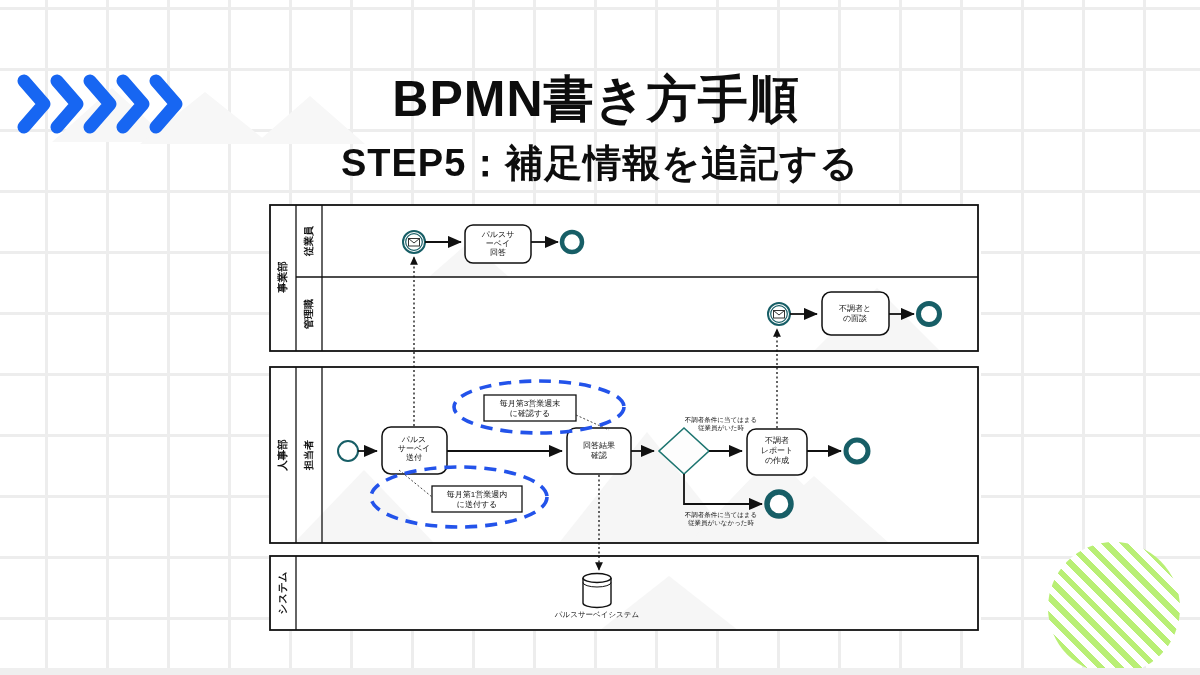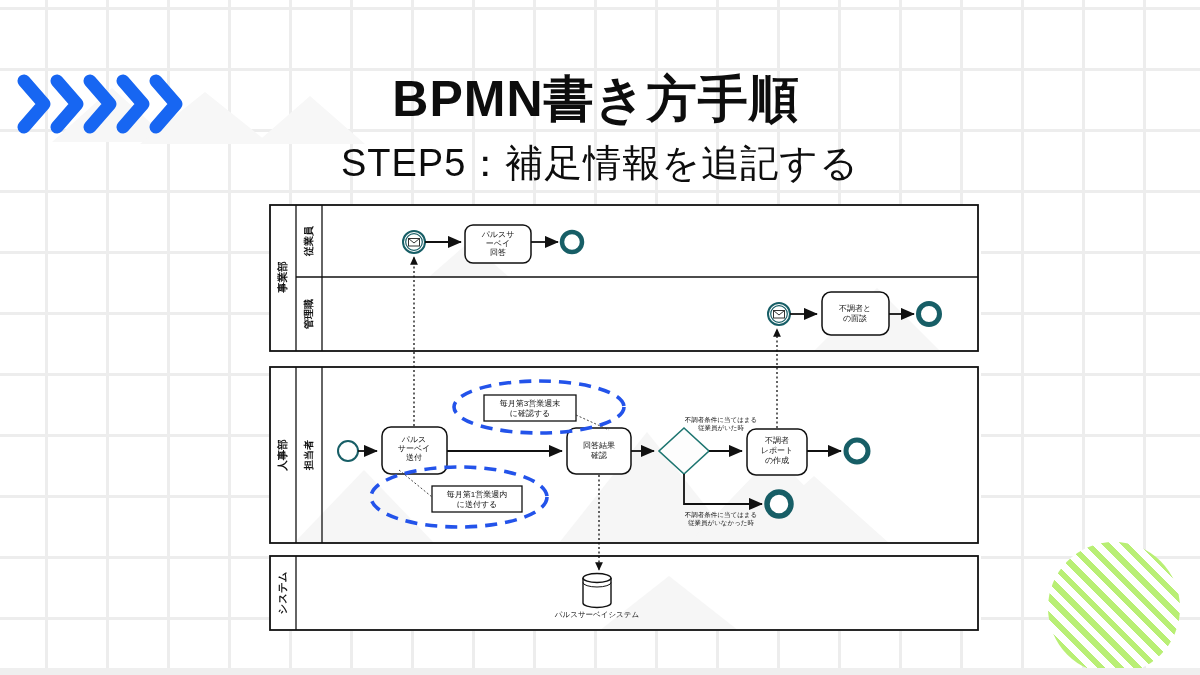--- a/index.html
+++ b/index.html
@@ -18,21 +18,21 @@
   .m1{left:52px;top:88px;width:120px;height:54px;}
   .m2{left:140px;top:92px;width:130px;height:52px;}
   .m3{left:255px;top:96px;width:110px;height:48px;}
   .chevrons{position:absolute;left:16px;top:74px;}
   .page-title{
     position:absolute;left:0;top:66px;width:1192px;text-align:center;
     font-size:50px;font-weight:800;color:#0d0d0d;letter-spacing:1px;
   }
   .page-subtitle{
     position:absolute;left:0;top:138px;width:1200px;text-align:center;
-    font-size:38px;font-weight:400;color:#0d0d0d;letter-spacing:1px;
+    font-size:38px;font-weight:700;color:#0d0d0d;letter-spacing:1px;
   }
   .diagram{position:absolute;left:269px;top:204px;}
   .green-circle{
     position:absolute;left:1048px;top:542px;width:132px;height:132px;border-radius:50%;
     background:repeating-linear-gradient(45deg,#b9ef75 0 6px,#ffffff 6px 13px);
   }
   
   text{font-family:"Liberation Sans",sans-serif;fill:#111;}
   .pool-label{font-size:10.5px;font-weight:bold;}
   .lane-label{font-size:10px;font-weight:bold;}

